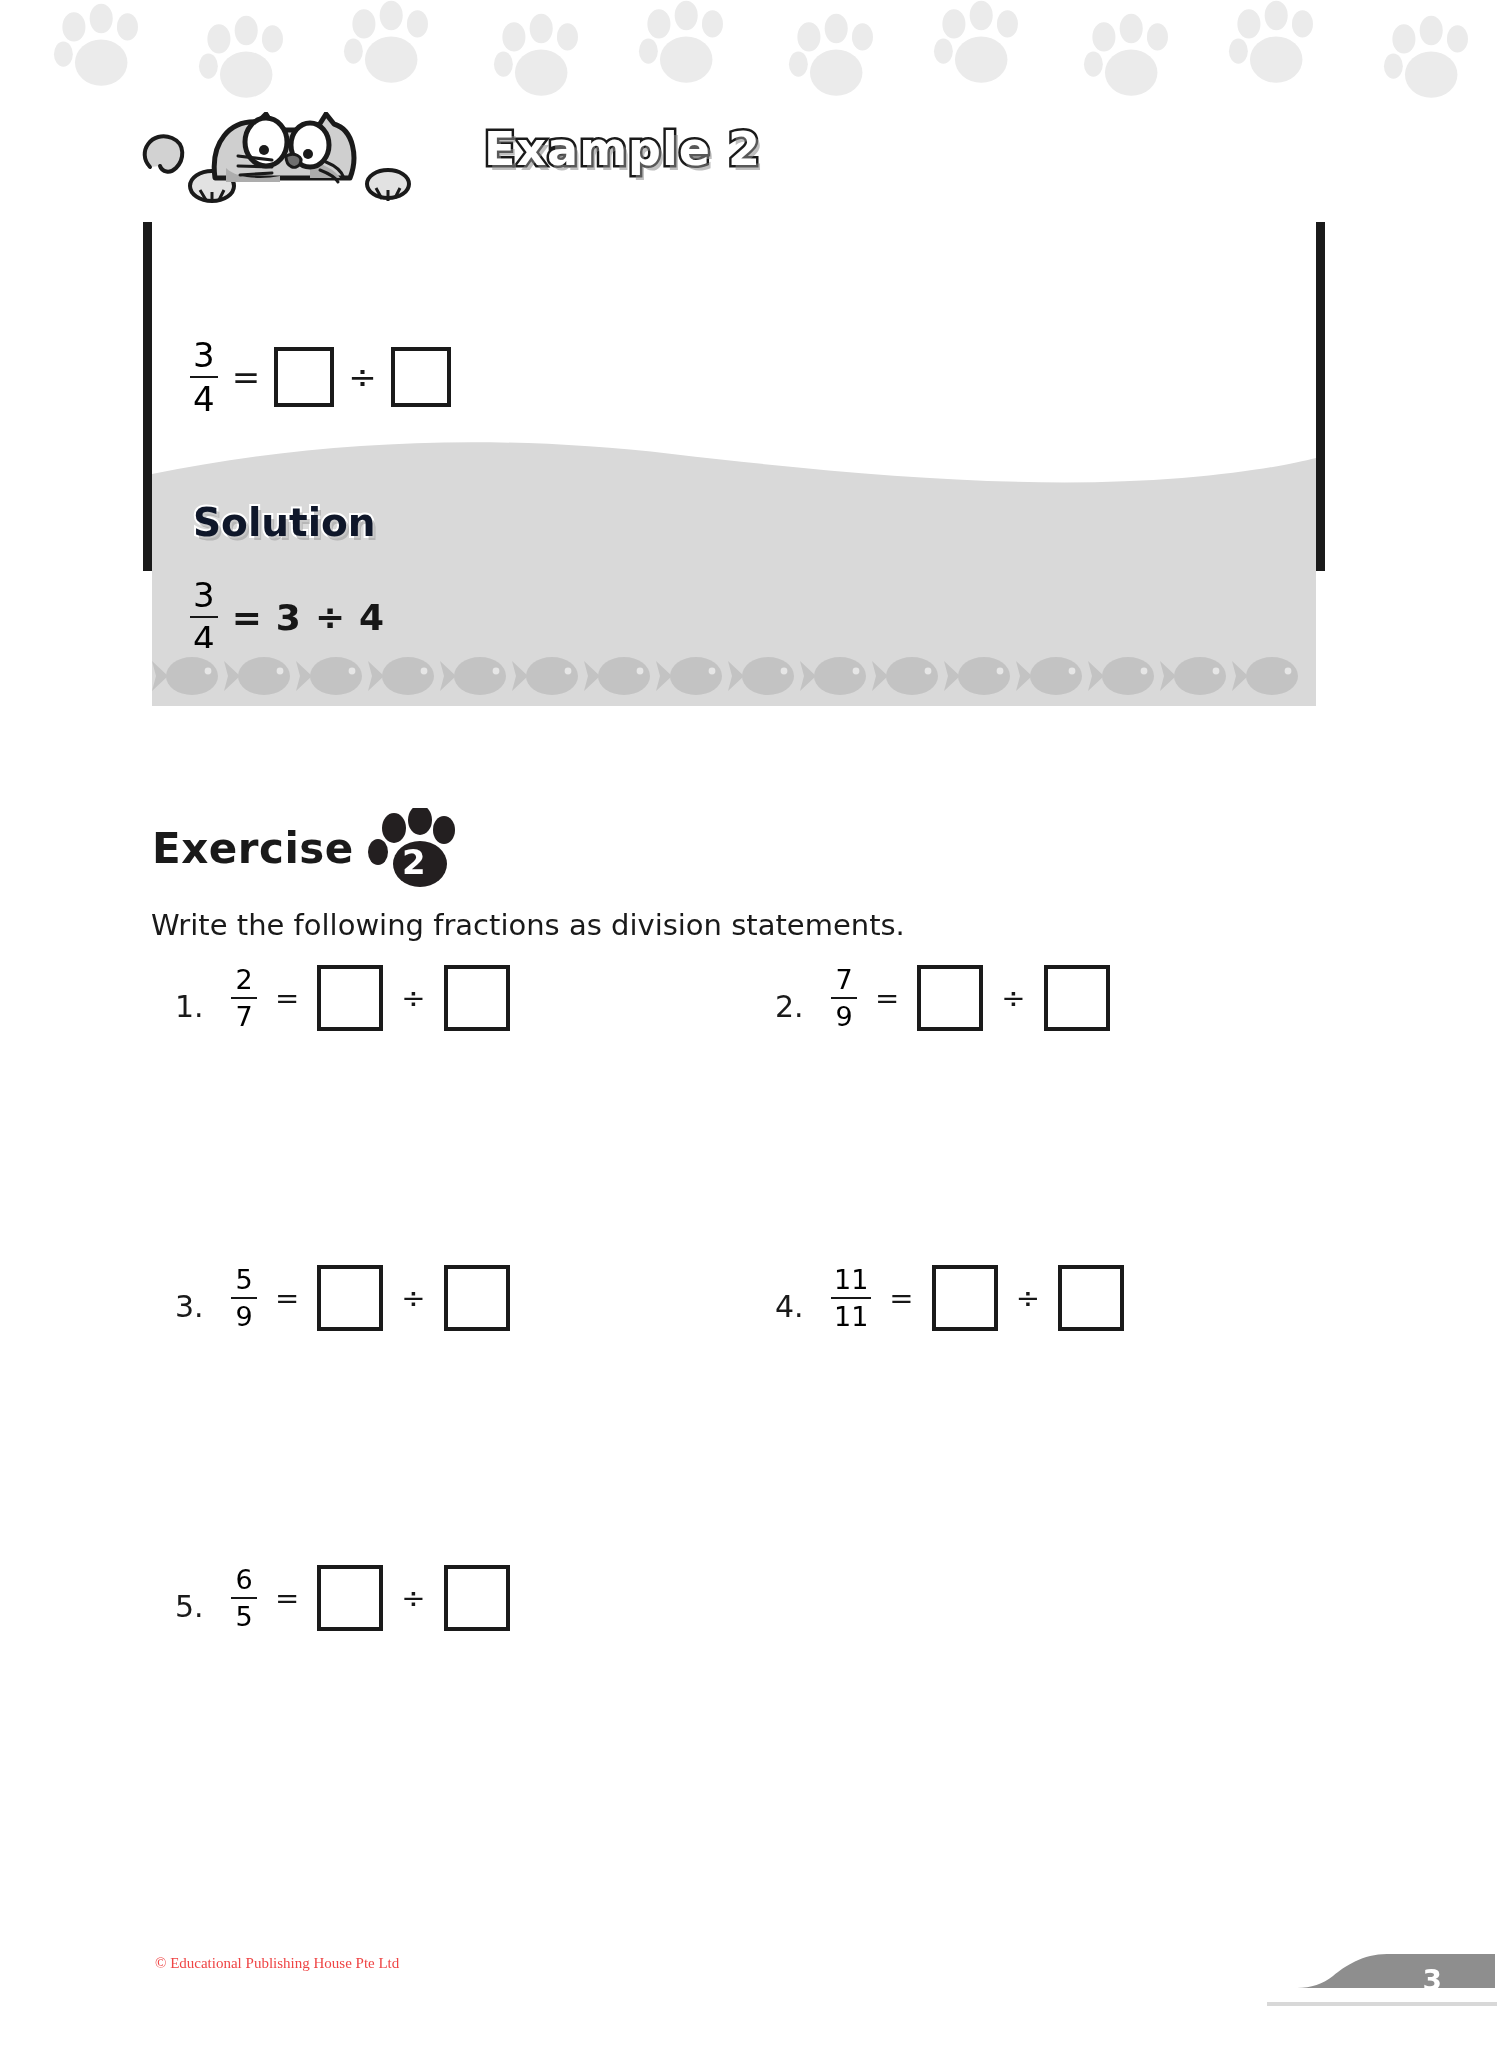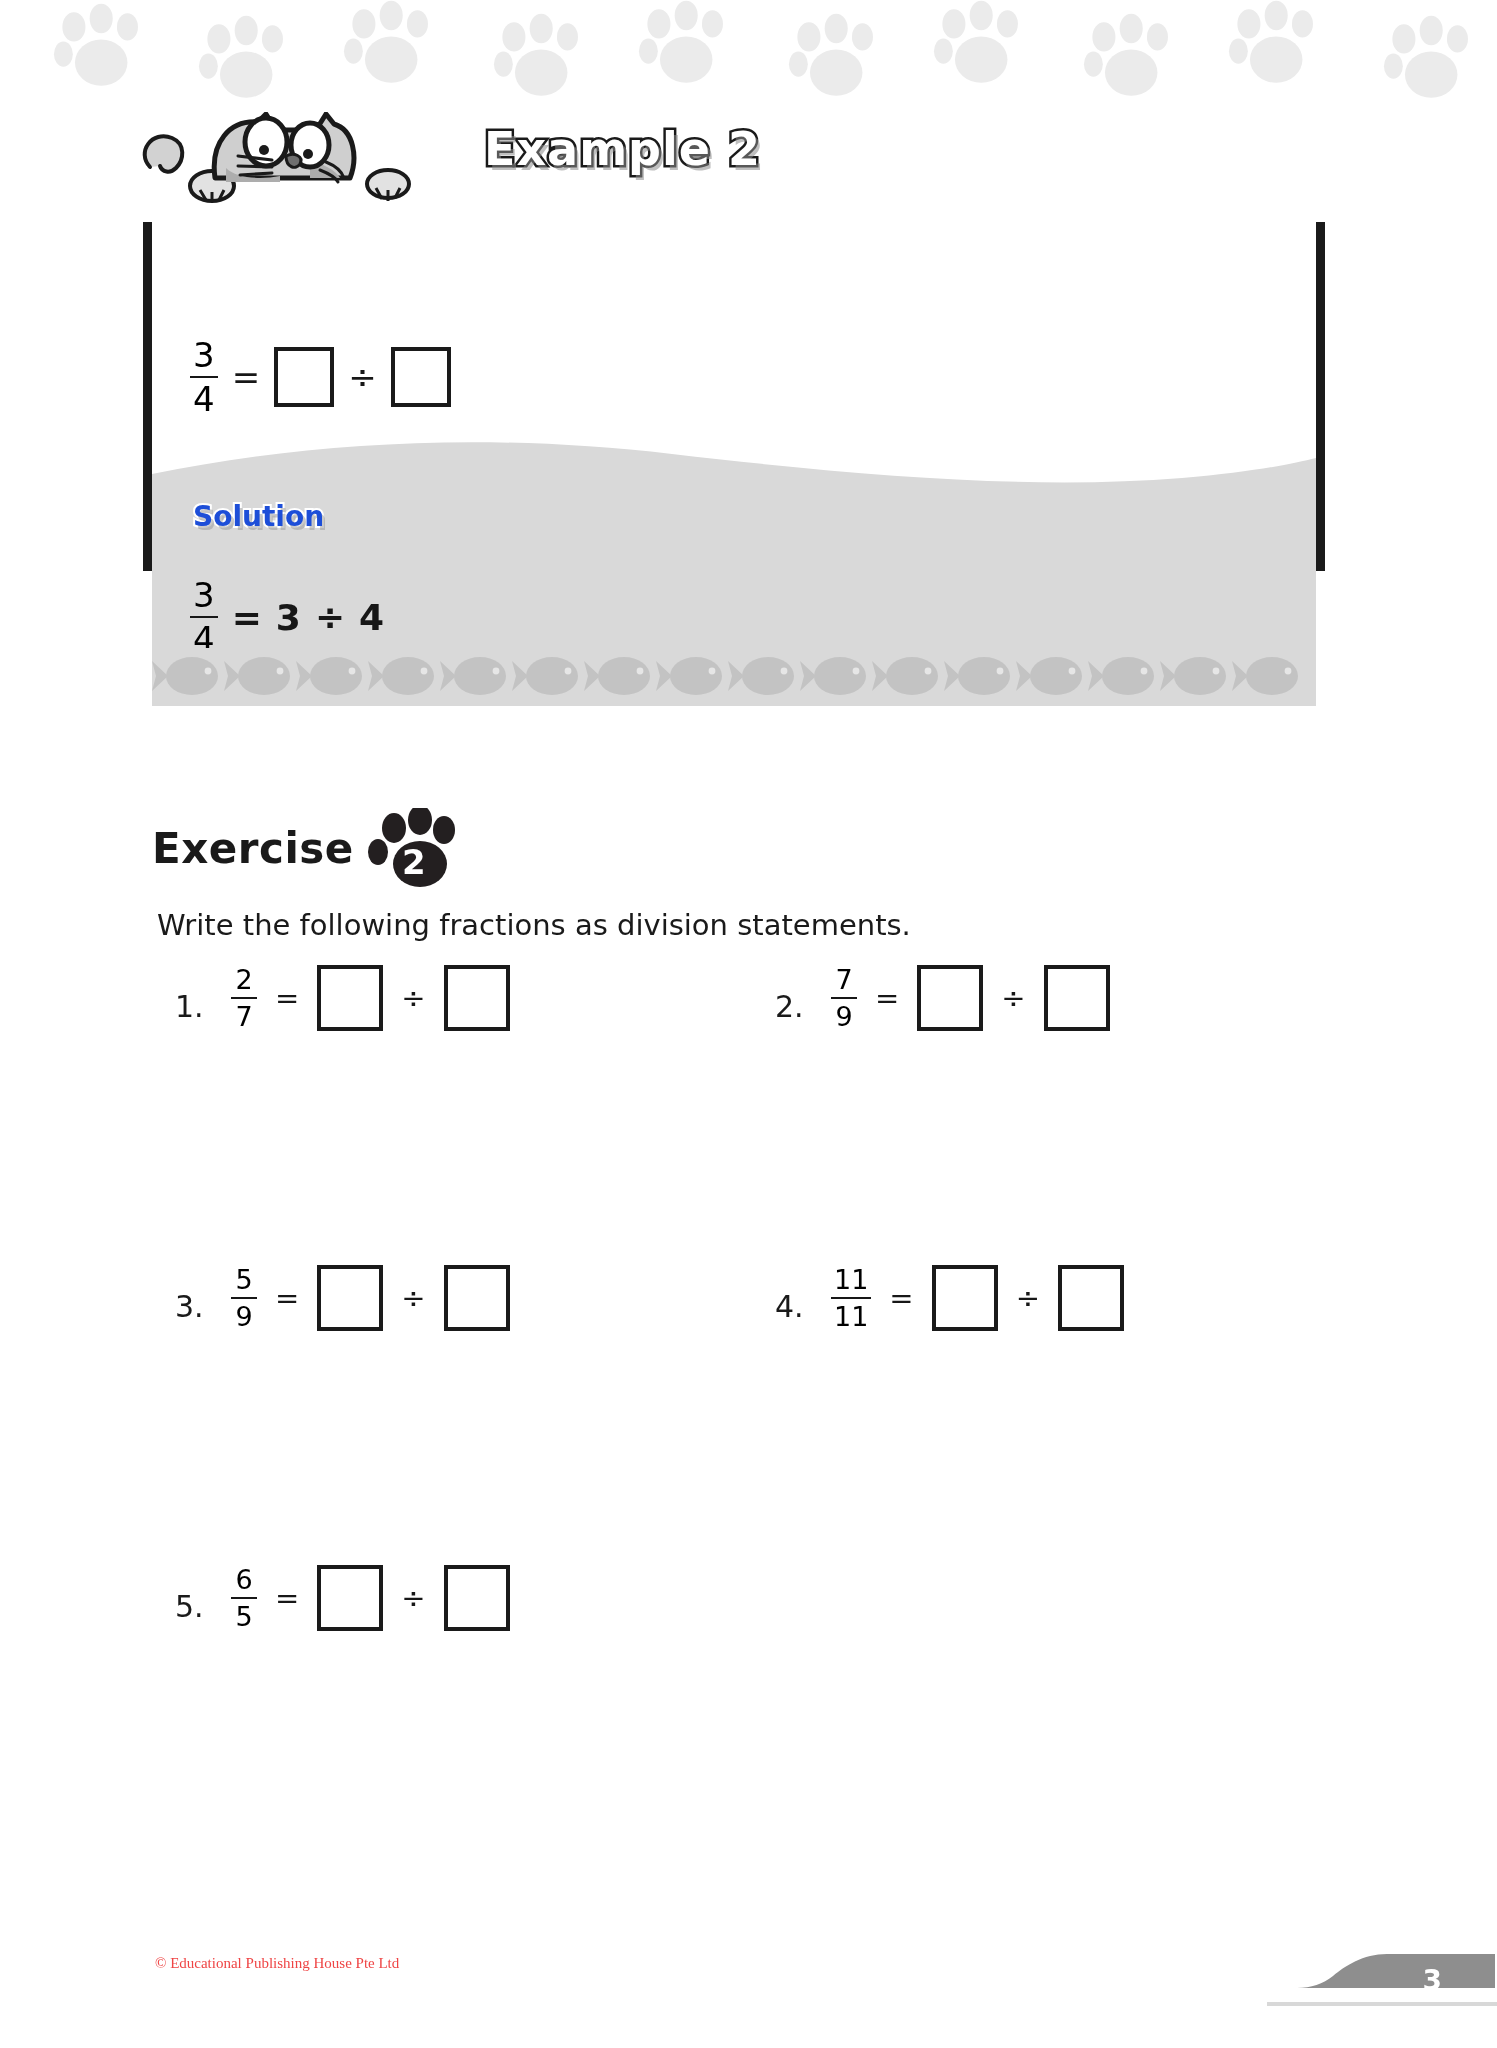--- a/index.html
+++ b/index.html
@@ -151,22 +151,22 @@
     overflow: hidden;
   }
   .solution-panel svg { display: block; }
 
   .solution-label {
     position: absolute;
     left: 193px;
     top: 500px;
     font-family: "DejaVu Sans", sans-serif;
     font-weight: bold;
-    font-size: 28px;
-    color: #1d4ed8;
+    font-size: 39px;
+    color: #0f172a;
     -webkit-text-stroke: 4px #ffffff;
     paint-order: stroke fill;
     text-shadow: 3px 4px 0 rgba(150,150,150,0.5);
   }
   .sol-eq {
     position: absolute;
     left: 190px;
     top: 578px;
   }
   .sol-eq .frac { font-size: 34px; }
@@ -207,21 +207,21 @@
     text-align: center;
     font-family: "DejaVu Sans", sans-serif;
     font-weight: bold;
     font-size: 34px;
     color: #ffffff;
     pointer-events: none;
   }
 
   .ex-instruction {
     position: absolute;
-    left: 157px;
+    left: 151px;
     top: 908px;
     font-family: "DejaVu Sans", sans-serif;
     font-size: 29px;
     color: #1a1a1a;
     white-space: nowrap;
   }
 
   
   .problems {
     position: absolute;

